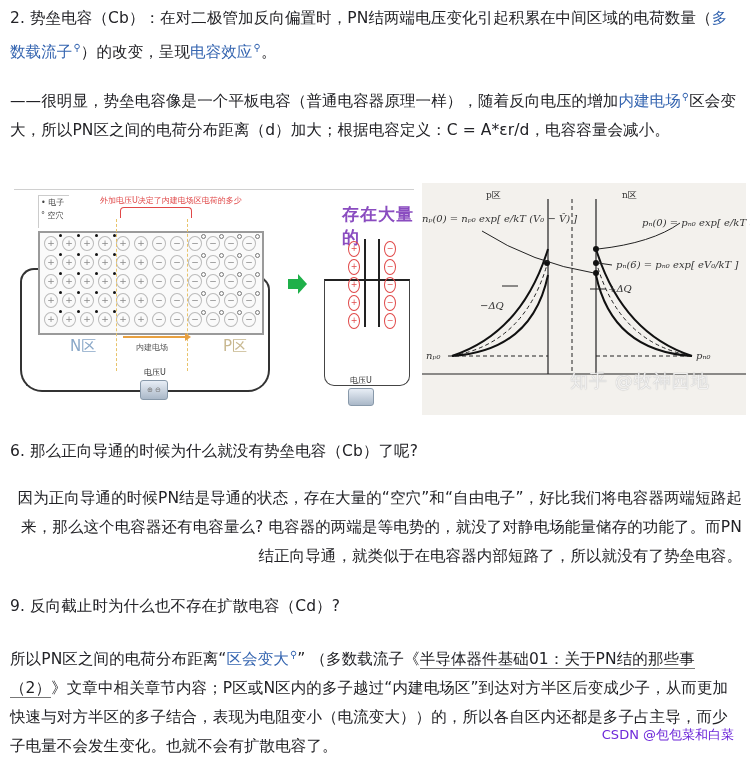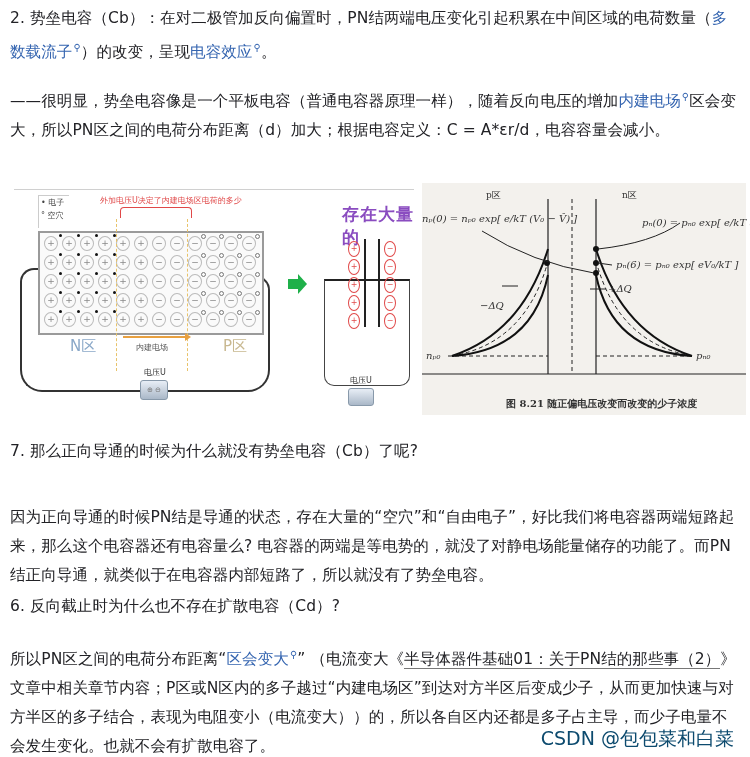--- a/index.html
+++ b/index.html
@@ -11,29 +11,29 @@
   .article { padding: 0 10px 0 10px; position: relative; }
   p.para {
     margin: 0;
     font-size: 15.5px;
     line-height: 29px;
     letter-spacing: 0.1px;
   }
   .p1 { position: absolute; top: 4px; left: 10px; width: 732px; }
   .p2 { position: absolute; top: 82px; left: 10px; width: 732px; }
   .p3 { position: absolute; top: 437px; left: 10px; width: 732px; }
-  .p4 { position: absolute; top: 503px; left: 10px; width: 732px; }
+  .p4 { position: absolute; top: 484px; left: 10px; width: 732px; text-align: right; }
   .p5 { position: absolute; top: 592px; left: 10px; width: 732px; }
   .p6 { position: absolute; top: 640px; left: 10px; width: 732px; }
   a.kw { color: #3565b0; text-decoration: none; }
   .kw-icon { display: inline-block; font-size: 10px; vertical-align: super; color: #3565b0; margin-left: 1px; }
   a.art { color: #222226; text-decoration: none; border-bottom: 1px solid #777; }
   .watermark {
     position: absolute; right: 16px; top: 726px;
-    font-size: 19px; color: #0c4a6e;
+    font-size: 13px; color: #6d28d9;
   }
 
   
   .figure { position: absolute; top: 183px; left: 8px; width: 738px; height: 232px; }
   .fig-left { position: absolute; left: 0; top: 0; width: 412px; height: 232px; background: #fff; }
   .fig-right { position: absolute; left: 414px; top: 0; width: 324px; height: 232px; background: #f3f1ed; }
   .topline { position: absolute; left: 6px; top: 6px; width: 400px; height: 1px; background: #d0d0d0; }
   .legend-box { position: absolute; left: 30px; top: 12px; width: 28px; height: 32px; border-left: 1px solid #ccc; border-top: 1px solid #ccc; font-size: 8px; color: #444; line-height: 13px; padding-left: 2px; }
   .red-caption { position: absolute; left: 92px; top: 12px; font-size: 8px; color: #e04848; white-space: nowrap; }
   .brace { position: absolute; left: 112px; top: 24px; width: 70px; height: 10px; border: 1px solid #e04848; border-bottom: none; border-radius: 4px 4px 0 0; }
@@ -214,26 +214,26 @@
       </svg>
       <div class="region-lbl" style="left:64px; top:6px;">p区</div>
       <div class="region-lbl" style="left:200px; top:6px;">n区</div>
       <div class="eq" style="left:0px; top:30px;">nₚ(0) = nₚ₀ exp[ e/kT (V₀ − V̂) ]</div>
       <div class="eq" style="left:178px; top:34px;margin-left:42px;">pₙ(0) = pₙ₀ exp[ e/kT (V₀ + V̂) ]</div>
       <div class="eq" style="left:194px; top:76px;">pₙ(6) = pₙ₀ exp[ eV₀/kT ]</div>
       <div class="eq" style="left:58px; top:84px; font-size:10px;margin-top:33px;">−ΔQ</div>
       <div class="eq" style="left:186px; top:100px; font-size:10px;">+ΔQ</div>
       <div class="eq" style="left:4px; top:167px;">nₚ₀</div>
       <div class="eq" style="left:274px; top:167px;text-align:center;">pₙ₀</div>
-      <div class="fig-caption">图 8.21   随正偏电压改变而改变的少子浓度</div>
+      <div class="zh-watermark">知乎 @牧神园地</div>
     </div>
   </div>
 
-  <p class="para p3">7. 那么正向导通的时候为什么就没有势垒电容（Cb）了呢?</p>
+  <p class="para p3">6. 那么正向导通的时候为什么就没有势垒电容（Cb）了呢?</p>
   <p class="para p4">因为正向导通的时候PN结是导通的状态，存在大量的“空穴”和“自由电子”，好比我们将电容器两端短路起来，那么这个电容器还有电容量么? 电容器的两端是等电势的，就没了对静电场能量储存的功能了。而PN结正向导通，就类似于在电容器内部短路了，所以就没有了势垒电容。</p>
 
-  <p class="para p5">6. 反向截止时为什么也不存在扩散电容（Cd）?</p>
+  <p class="para p5">9. 反向截止时为什么也不存在扩散电容（Cd）?</p>
   <p class="para p6">
-    <span>所以PN区之间的电荷分布距离“</span><a class="kw" href="#"><span>区会变大</span><span class="kw-icon">⚲</span></a><span>”  （电流变大《</span><a class="art" href="#">半导体器件基础01：关于PN结的那些事（2）</a><span>》文章中相关章节内容；P区或N区内的多子越过“内建电场区”到达对方半区后变成少子，从而更加快速与对方半区的多子结合，表现为电阻变小（电流变大））的，所以各自区内还都是多子占主导，而少子电量不会发生变化。也就不会有扩散电容了。</span>
+    <span>所以PN区之间的电荷分布距离“</span><a class="kw" href="#"><span>区会变大</span><span class="kw-icon">⚲</span></a><span>”  （多数载流子《</span><a class="art" href="#">半导体器件基础01：关于PN结的那些事（2）</a><span>》文章中相关章节内容；P区或N区内的多子越过“内建电场区”到达对方半区后变成少子，从而更加快速与对方半区的多子结合，表现为电阻变小（电流变大））的，所以各自区内还都是多子占主导，而少子电量不会发生变化。也就不会有扩散电容了。</span>
   </p>
 
   <div class="watermark">CSDN @包包菜和白菜</div>
 </div>
 
 </body></html>

